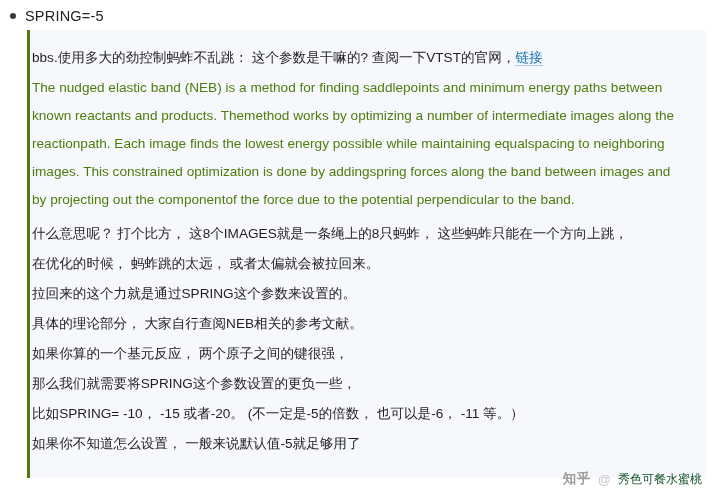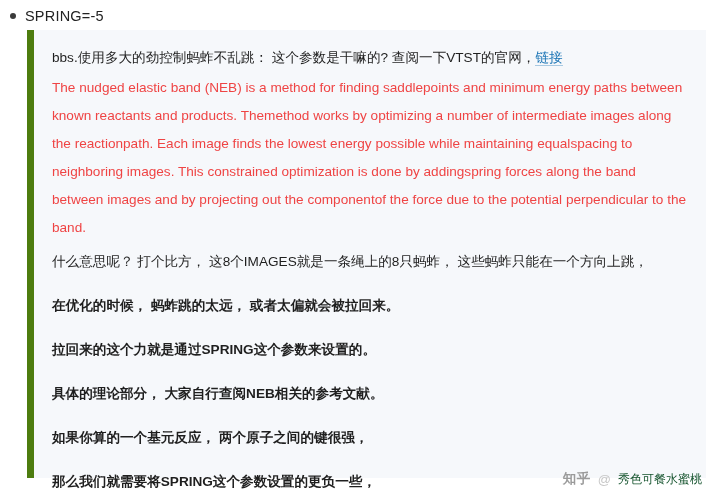--- a/index.html
+++ b/index.html
@@ -34,39 +34,38 @@
     flex: 0 0 auto;
   }
   .heading-text {
     font-size: 14.5px;
     color: #222222;
     letter-spacing: 0.2px;
   }
   .quote-block {
     margin: 0 8px 0 27px;
     background: #f6f8fb;
-    border-left: 7px solid #4d7c0f;
-    padding: 14px 18px 16px 18px;
+    border-left: 3px solid #4d7c0f;
+    padding: 14px 18px 16px 2px;
     box-sizing: border-box;
     height: 448px;
   }
   .para {
     font-size: 13.6px;
     line-height: 28px;
     color: #1f1f1f;
     margin: 0;
   }
   .para + .para {
-    margin-top: 16px;
-    font-weight: bold;
+    margin-top: 2px;
   }
   .para-en {
     font-size: 13.6px;
     line-height: 28px;
-    color: #ef4444;
+    color: #4d7c0f;
     margin: 2px 0 6px 0;
   }
   .link {
     color: #1772b4;
     text-decoration: none;
     border-bottom: 1px solid rgba(23,114,180,0.35);
     cursor: pointer;
   }
   .watermark {
     position: absolute;
@@ -109,20 +108,21 @@
     <p class="para"><span>bbs.使用多大的劲控制蚂蚱不乱跳： 这个参数是干嘛的? 查阅一下VTST的官网，</span><a class="link" href="#">链接</a></p>
 
     <p class="para-en">The nudged elastic band (NEB) is a method for finding saddlepoints and minimum energy paths between known reactants and products. Themethod works by optimizing a number of intermediate images along the reactionpath. Each image finds the lowest energy possible while maintaining equalspacing to neighboring images. This constrained optimization is done by addingspring forces along the band between images and by projecting out the componentof the force due to the potential perpendicular to the band.</p>
 
     <p class="para">什么意思呢？ 打个比方， 这8个IMAGES就是一条绳上的8只蚂蚱， 这些蚂蚱只能在一个方向上跳，</p>
     <p class="para">在优化的时候， 蚂蚱跳的太远， 或者太偏就会被拉回来。</p>
     <p class="para">拉回来的这个力就是通过SPRING这个参数来设置的。</p>
     <p class="para">具体的理论部分， 大家自行查阅NEB相关的参考文献。</p>
     <p class="para">如果你算的一个基元反应， 两个原子之间的键很强，</p>
     <p class="para">那么我们就需要将SPRING这个参数设置的更负一些，</p>
+    <p class="para">比如SPRING= -10， -15 或者-20。 (不一定是-5的倍数， 也可以是-6， -11 等。）</p>
     <p class="para">如果你不知道怎么设置， 一般来说默认值-5就足够用了</p>
 
   </div>
 
   <div class="watermark">
     <span class="zhihu-logo">知乎</span>
     <span class="zhihu-sep">@</span>
     <span class="wm-name">秀色可餐水蜜桃</span>
   </div>
 

